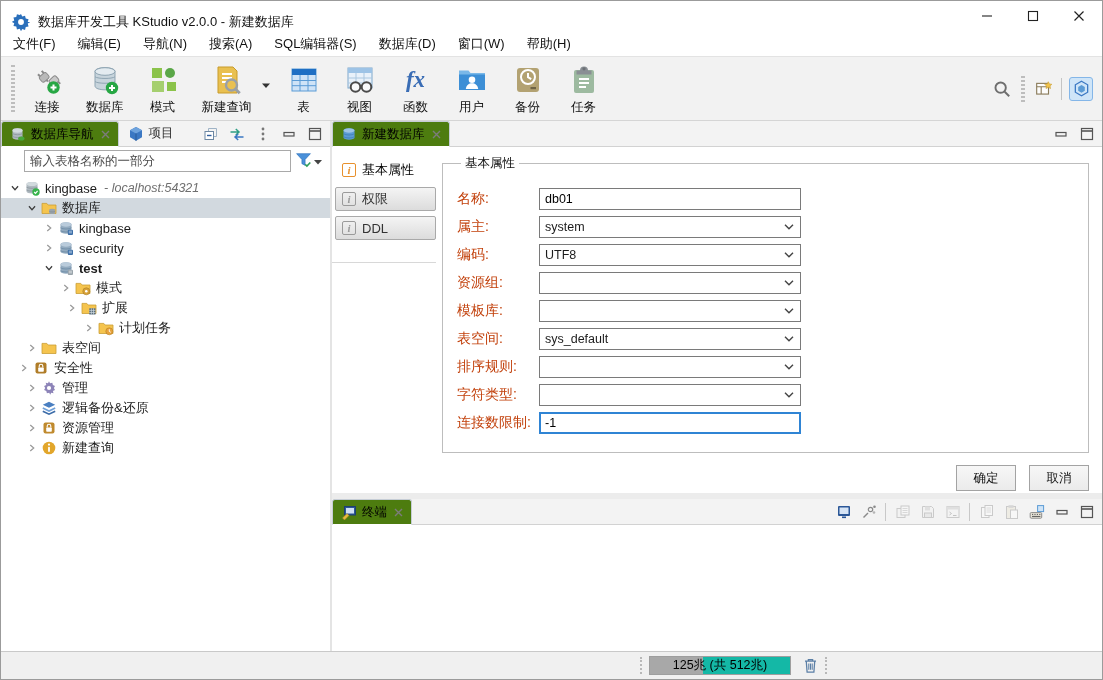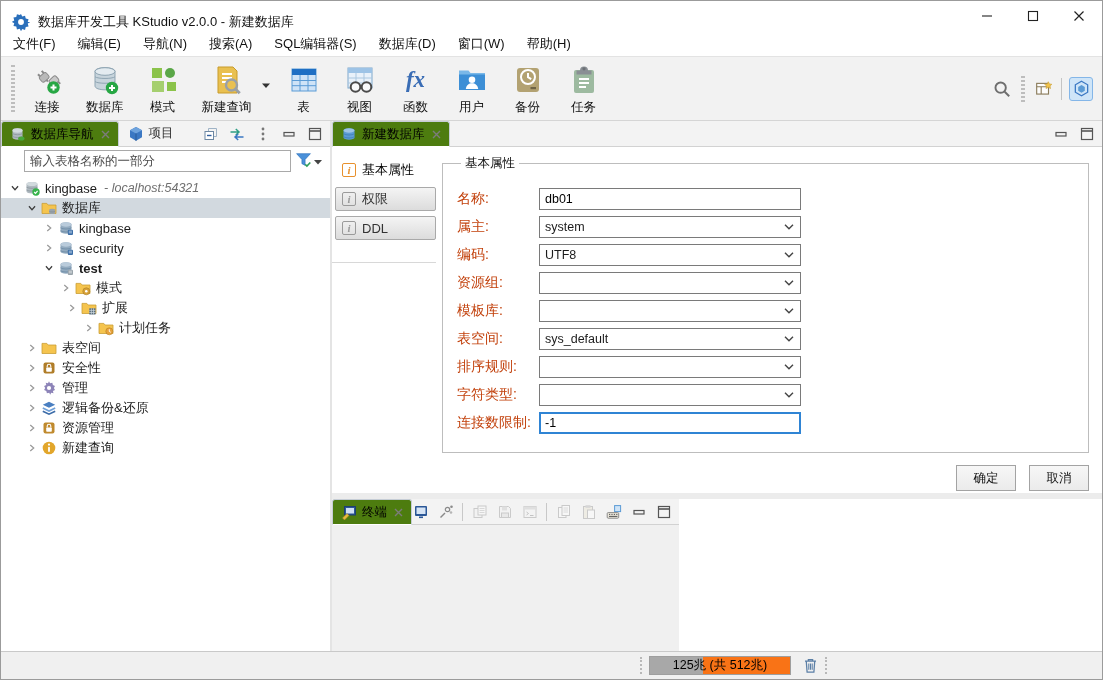--- a/index.html
+++ b/index.html
@@ -92,32 +92,32 @@
   .f-input.focused { border:2px solid #2f84d4; padding:0 4px; }
   .f-select { width:262px; height:22px; border:1px solid #7a7a7a; background:#fff; display:flex; align-items:center; padding-left:5px; font-size:12.5px; cursor:default; }
   .sel-chevron { margin-left:auto; padding-right:6px; display:inline-flex; }
   .form-buttons { display:flex; justify-content:flex-end; gap:13px; margin-top:12px; }
   .btn { width:60px; height:26px; border:1px solid #a3a3a3; background:linear-gradient(#f7f7f7,#ebebeb);
          font-size:12.5px; font-family:"Liberation Sans",sans-serif; color:#111; cursor:default; }
 
   .sash { height:6px; background:#ececec; flex:none; }
 
   
-  .terminal-panel { height:152px; flex:none; display:flex; flex-direction:row; }
+  .terminal-panel { height:152px; flex:none; display:flex; flex-direction:column; }
   .terminal-body { flex:1; background:#fff; }
   .tt-icons { margin-left:auto; display:flex; align-items:center; gap:8px; padding-right:7px; }
   .tt-icons .bi { width:17px; height:17px; display:flex; align-items:center; justify-content:center; }
   .tt-icons svg { width:16px; height:16px; }
   .bi.disabled { opacity:.45; }
   .tt-sep { width:1px; height:18px; background:#c8c8c8; }
 
   
   .statusbar { height:28px; flex:none; border-top:1px solid #c9c9c9; background:#f0f0f0; position:relative; }
   .sb-handle { position:absolute; top:5px; width:3px; height:17px; border-left:2px dotted #b8b8b8; }
-  .heap { position:absolute; left:648px; top:4px; width:142px; height:19px; border:1px solid #9e9e9e; background:#f97316; overflow:hidden; }
+  .heap { position:absolute; left:648px; top:4px; width:142px; height:19px; border:1px solid #9e9e9e; background:#14b8a6; overflow:hidden; }
   .heap-fill { position:absolute; left:0; top:0; bottom:0; background:#a8a8a8; }
   .heap-text { position:absolute; inset:0; display:flex; align-items:center; justify-content:center; font-size:12.5px; color:#000; }
   .trash { position:absolute; left:800px; top:4px; width:19px; height:19px; display:flex; align-items:center; justify-content:center; }
   .trash svg { width:17px; height:17px; }
 </style>
 </head>
 <body>
 
 <div class="window">
 
@@ -534,21 +534,21 @@
               </svg>
             </span>
      <span class="t-icon">
               <svg viewBox="0 0 16 16">
                 <path d="M1 3.4h4.8l1.3 1.6H15v8.5H1z" fill="#f5c44e" stroke="#c99e35" stroke-width=".8"></path>
               </svg>
             </span>
      <span class="t-label">表空间</span>
 
    </div>
-          <div class="tree-row" style="padding-left:23px">
+          <div class="tree-row" style="padding-left:15px">
      <span class="twisty">
               <svg viewBox="0 0 16 16">
                 <path d="M6 4.5l4 3.5-4 3.5" fill="none" stroke="#9a9a9a" stroke-width="1.4"></path>
               </svg>
             </span>
      <span class="t-icon">
               <svg viewBox="0 0 16 16">
                 <rect x="2.5" y="2.5" width="11" height="11" rx="2" fill="#b07d28"></rect>
                 <rect x="5.2" y="7.4" width="5.6" height="4.4" rx=".8" fill="#fff"></rect>
                 <path d="M6.2 7.4V6a1.8 1.8 0 013.6 0v1.4" stroke="#fff" stroke-width="1.1" fill="none"></path>

